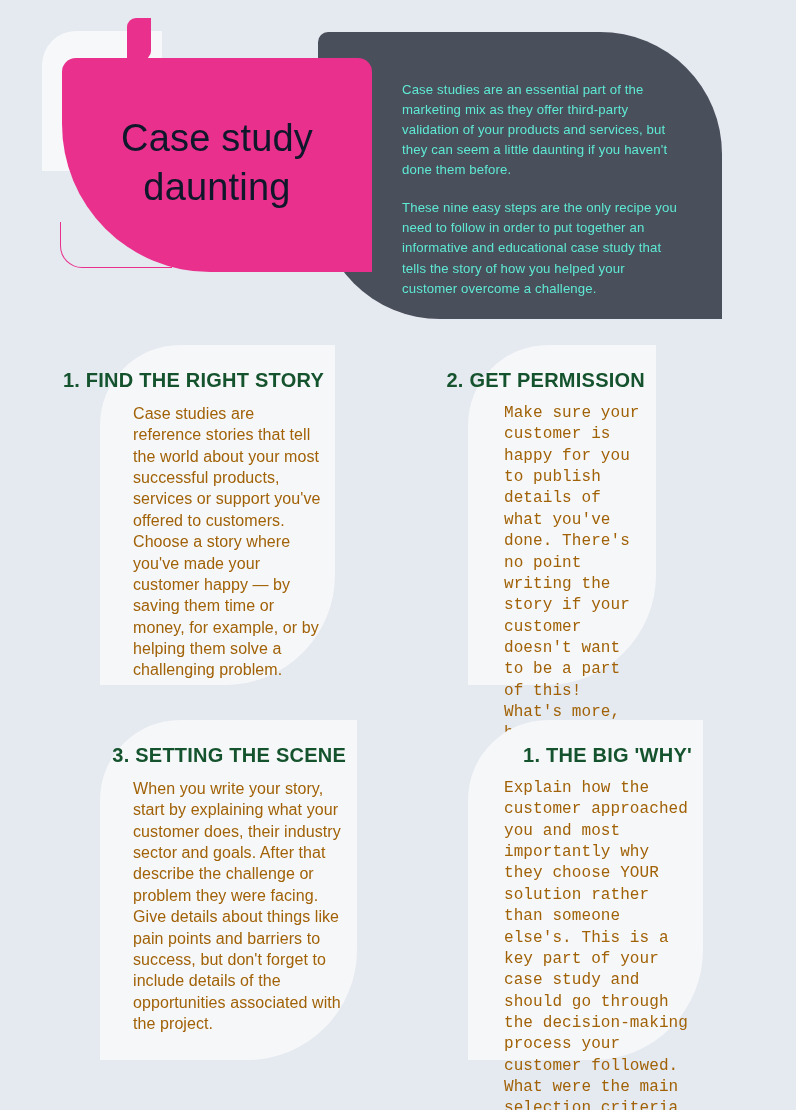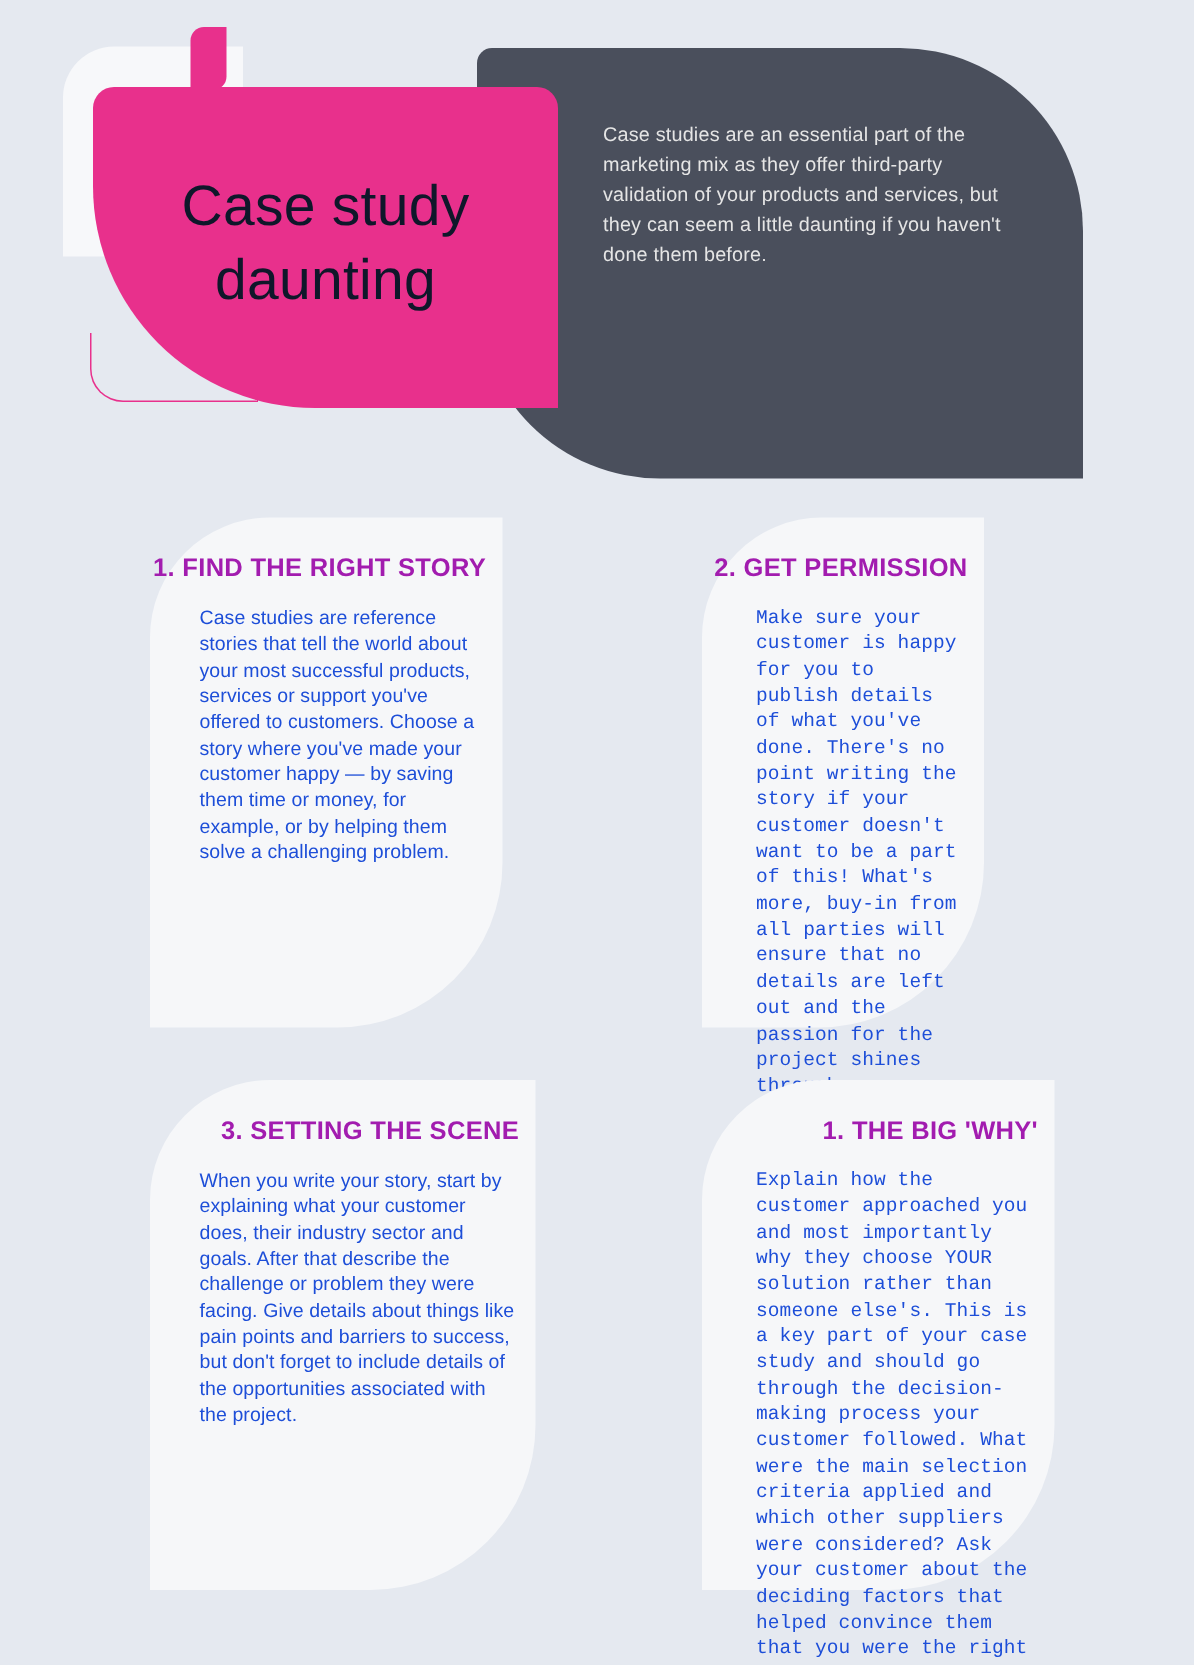--- a/index.html
+++ b/index.html
@@ -64,21 +64,21 @@
     left: 318px;
     top: 32px;
     width: 404px;
     height: 287px;
     background: #4a4f5c;
     border-radius: 10px 122px 0 122px;
     padding: 48px 40px 0 84px;
   }
 
   .hero-dark p {
-    color: #e5e5e5;
+    color: #5eead4;
     font-size: 13.2px;
     line-height: 1.52;
     letter-spacing: 0.01em;
   }
   .hero-dark p + p { margin-top: 18px; }
 
   
   .hero-pink {
     position: absolute;
     left: 62px;
@@ -126,53 +126,54 @@
   .card-4 {
     left: 468px; top: 720px;
     width: 235px; height: 340px;
     border-radius: 80px 0 110px 0;
   }
 
   .card-title {
     position: absolute;
     right: 11px;
     top: 24px;
-    color: #a21caf;
-    font-size: 17px;
+    color: #14532d;
+    font-size: 20px;
     font-weight: 700;
     letter-spacing: 0.012em;
     white-space: nowrap;
     text-align: right;
   }
 
   .card-body {
     position: absolute;
     left: 33px;
     right: 13px;
     top: 58px;
-    color: #1d4ed8;
-    font-size: 13px;
+    color: #a16207;
+    font-size: 16px;
     line-height: 1.335;
     letter-spacing: 0.005em;
   }
 
   .card-2 .card-body,
   .card-4 .card-body { left: 36px; right: 12px; font-family: Liberation Mono, monospace; }
 </style>
 </head>
 <body>
 
 <div class="hero">
 
   <div class="hero-white-shape"></div>
   <div class="hero-pink-tab"></div>
   <div class="hero-outline-shape"></div>
 
   <div class="hero-dark">
     <p>Case studies are an essential part of the marketing mix as they offer third-party validation of your products and services, but they can seem a little daunting if you haven't done them before.</p>
+    <p>These nine easy steps are the only recipe you need to follow in order to put together an informative and educational case study that tells the story of how you helped your customer overcome a challenge.</p>
   </div>
 
   <div class="hero-pink">
     <div class="hero-title">
       <span>Case study</span><br>
       <span>daunting</span>
     </div>
   </div>
 
 </div>

